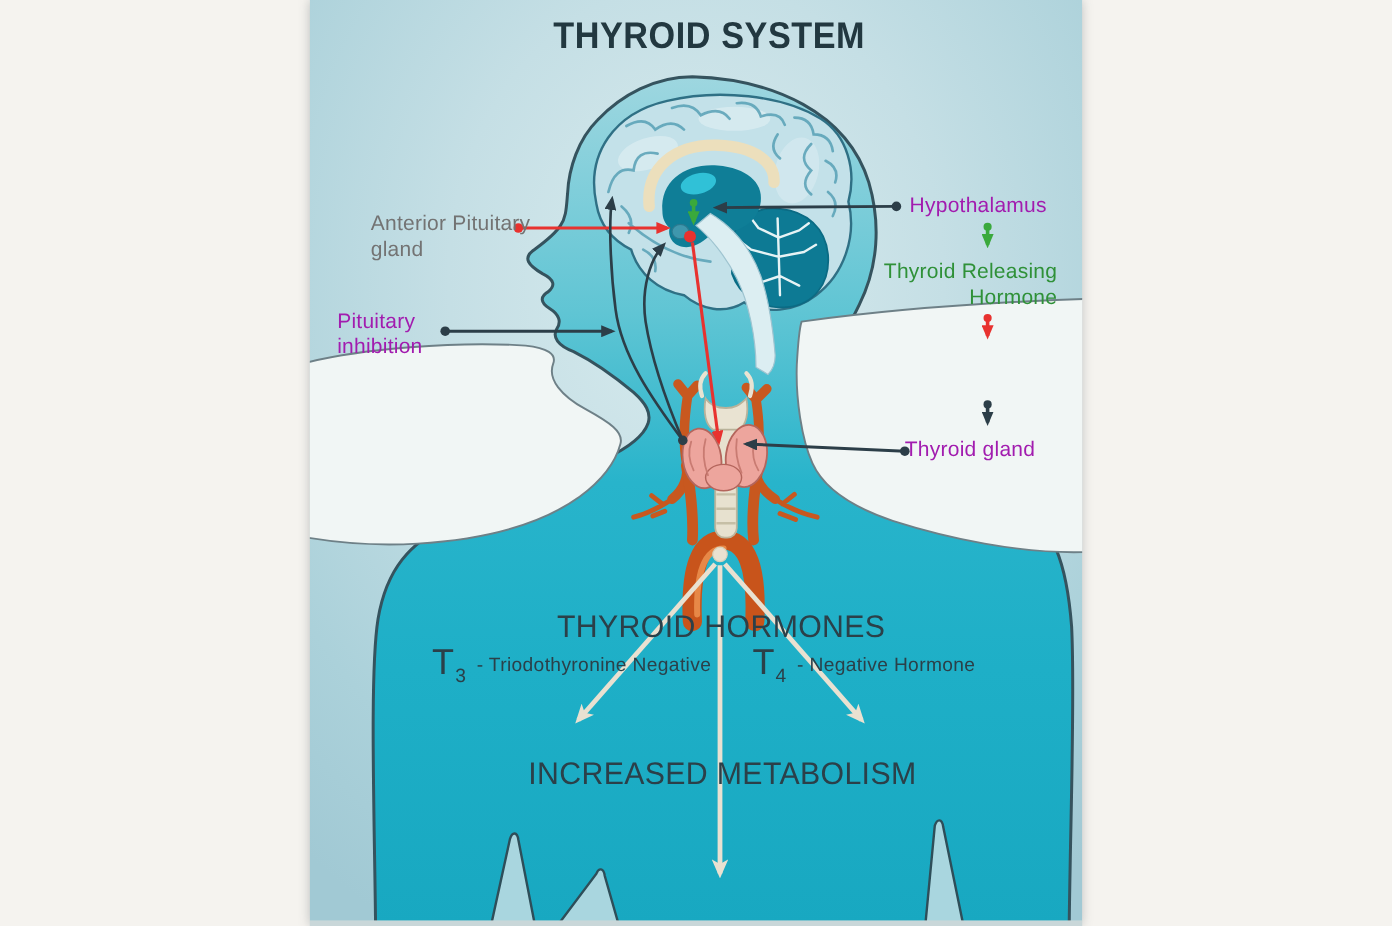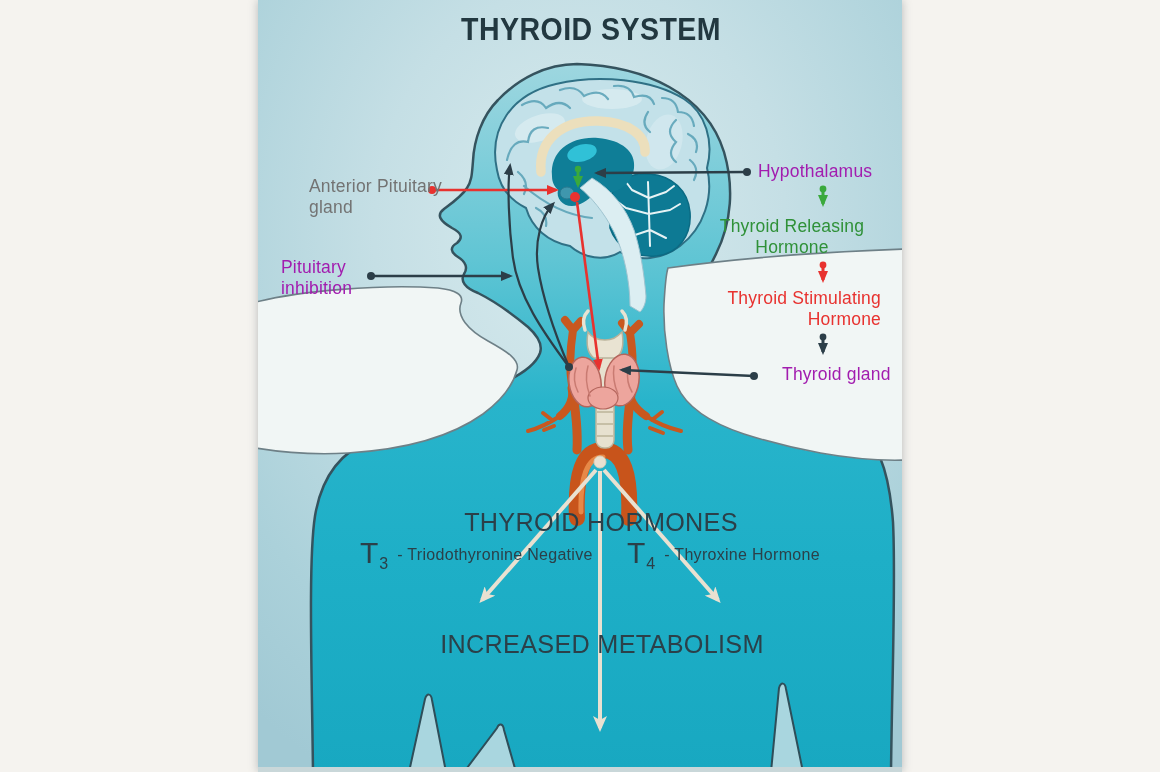--- a/index.html
+++ b/index.html
@@ -18,23 +18,23 @@
   .txt{position:absolute;z-index:5;}
   .title{
     top:12px;left:333px;transform:translateX(-50%) scaleX(.92);
     font-size:31px;font-weight:700;letter-spacing:.5px;
     color:#223840;white-space:nowrap;
   }
   .lbl{font-size:17.5px;line-height:1.18;color:#a21caf;letter-spacing:.2px;}
   .lbl-ant{top:176px;left:21px;width:158px;color:#737373;margin-left:30px;}
   .lbl-neg{top:257px;left:23px;width:104px;}
   .lbl-hypo{top:161px;left:500px;white-space:nowrap;}
-  .lbl-trh{top:216px;right:21px;width:178px;text-align:center;color:#2f9138;}
+  .lbl-trh{top:216px;right:21px;width:178px;text-align:right;color:#2f9138;}
   .lbl-tsh{top:288px;right:21px;width:190px;text-align:right;color:#e8322f;}
-  .lbl-thy{top:364px;left:524px;white-space:nowrap;}
+  .lbl-thy{top:364px;left:496px;white-space:nowrap;}
   .big{
     font-size:26px;color:#2b4049;white-space:nowrap;
     transform:translateX(-50%) scaleX(.97);letter-spacing:.3px;
   }
   .big-hormones{top:507px;left:343px;}
   .big-metab{top:629px;left:344px;}
   .trow{top:538px;display:flex;align-items:flex-start;color:#2b4049;}
   .trow-t3{left:102px;}
   .trow-t4{left:369px;}
   .tsym{font-size:30px;font-weight:400;line-height:1;}
@@ -235,30 +235,29 @@
     <rect x="258" y="767" width="644" height="5" fill="#c9d7d9"></rect>
   </svg>
 
   <div class="txt title">THYROID SYSTEM</div>
 
   <div class="txt lbl lbl-ant">Anterior Pituitary gland</div>
   <div class="txt lbl lbl-neg">Pituitary inhibition</div>
 
   <div class="txt lbl lbl-hypo">Hypothalamus</div>
   <div class="txt lbl lbl-trh">Thyroid Releasing Hormone</div>
-  <div class="txt lbl lbl-tsh">Thyroid Stimulating Hormone</div>
   <div class="txt lbl lbl-thy">Thyroid gland</div>
 
   <div class="txt big big-hormones">THYROID HORMONES</div>
 
   <div class="txt trow trow-t3">
     <span class="tsym">T</span>
       <span class="tsub">3</span>
     <span class="tdesc">- Triodothyronine Negative</span>
   </div>
   <div class="txt trow trow-t4">
     <span class="tsym">T</span>
       <span class="tsub">4</span>
-    <span class="tdesc">- Thyroxine Hormone</span>
+    <span class="tdesc">- Negative Hormone</span>
   </div>
 
   <div class="txt big big-metab">INCREASED METABOLISM</div>
 </div>
 
 </body></html>

